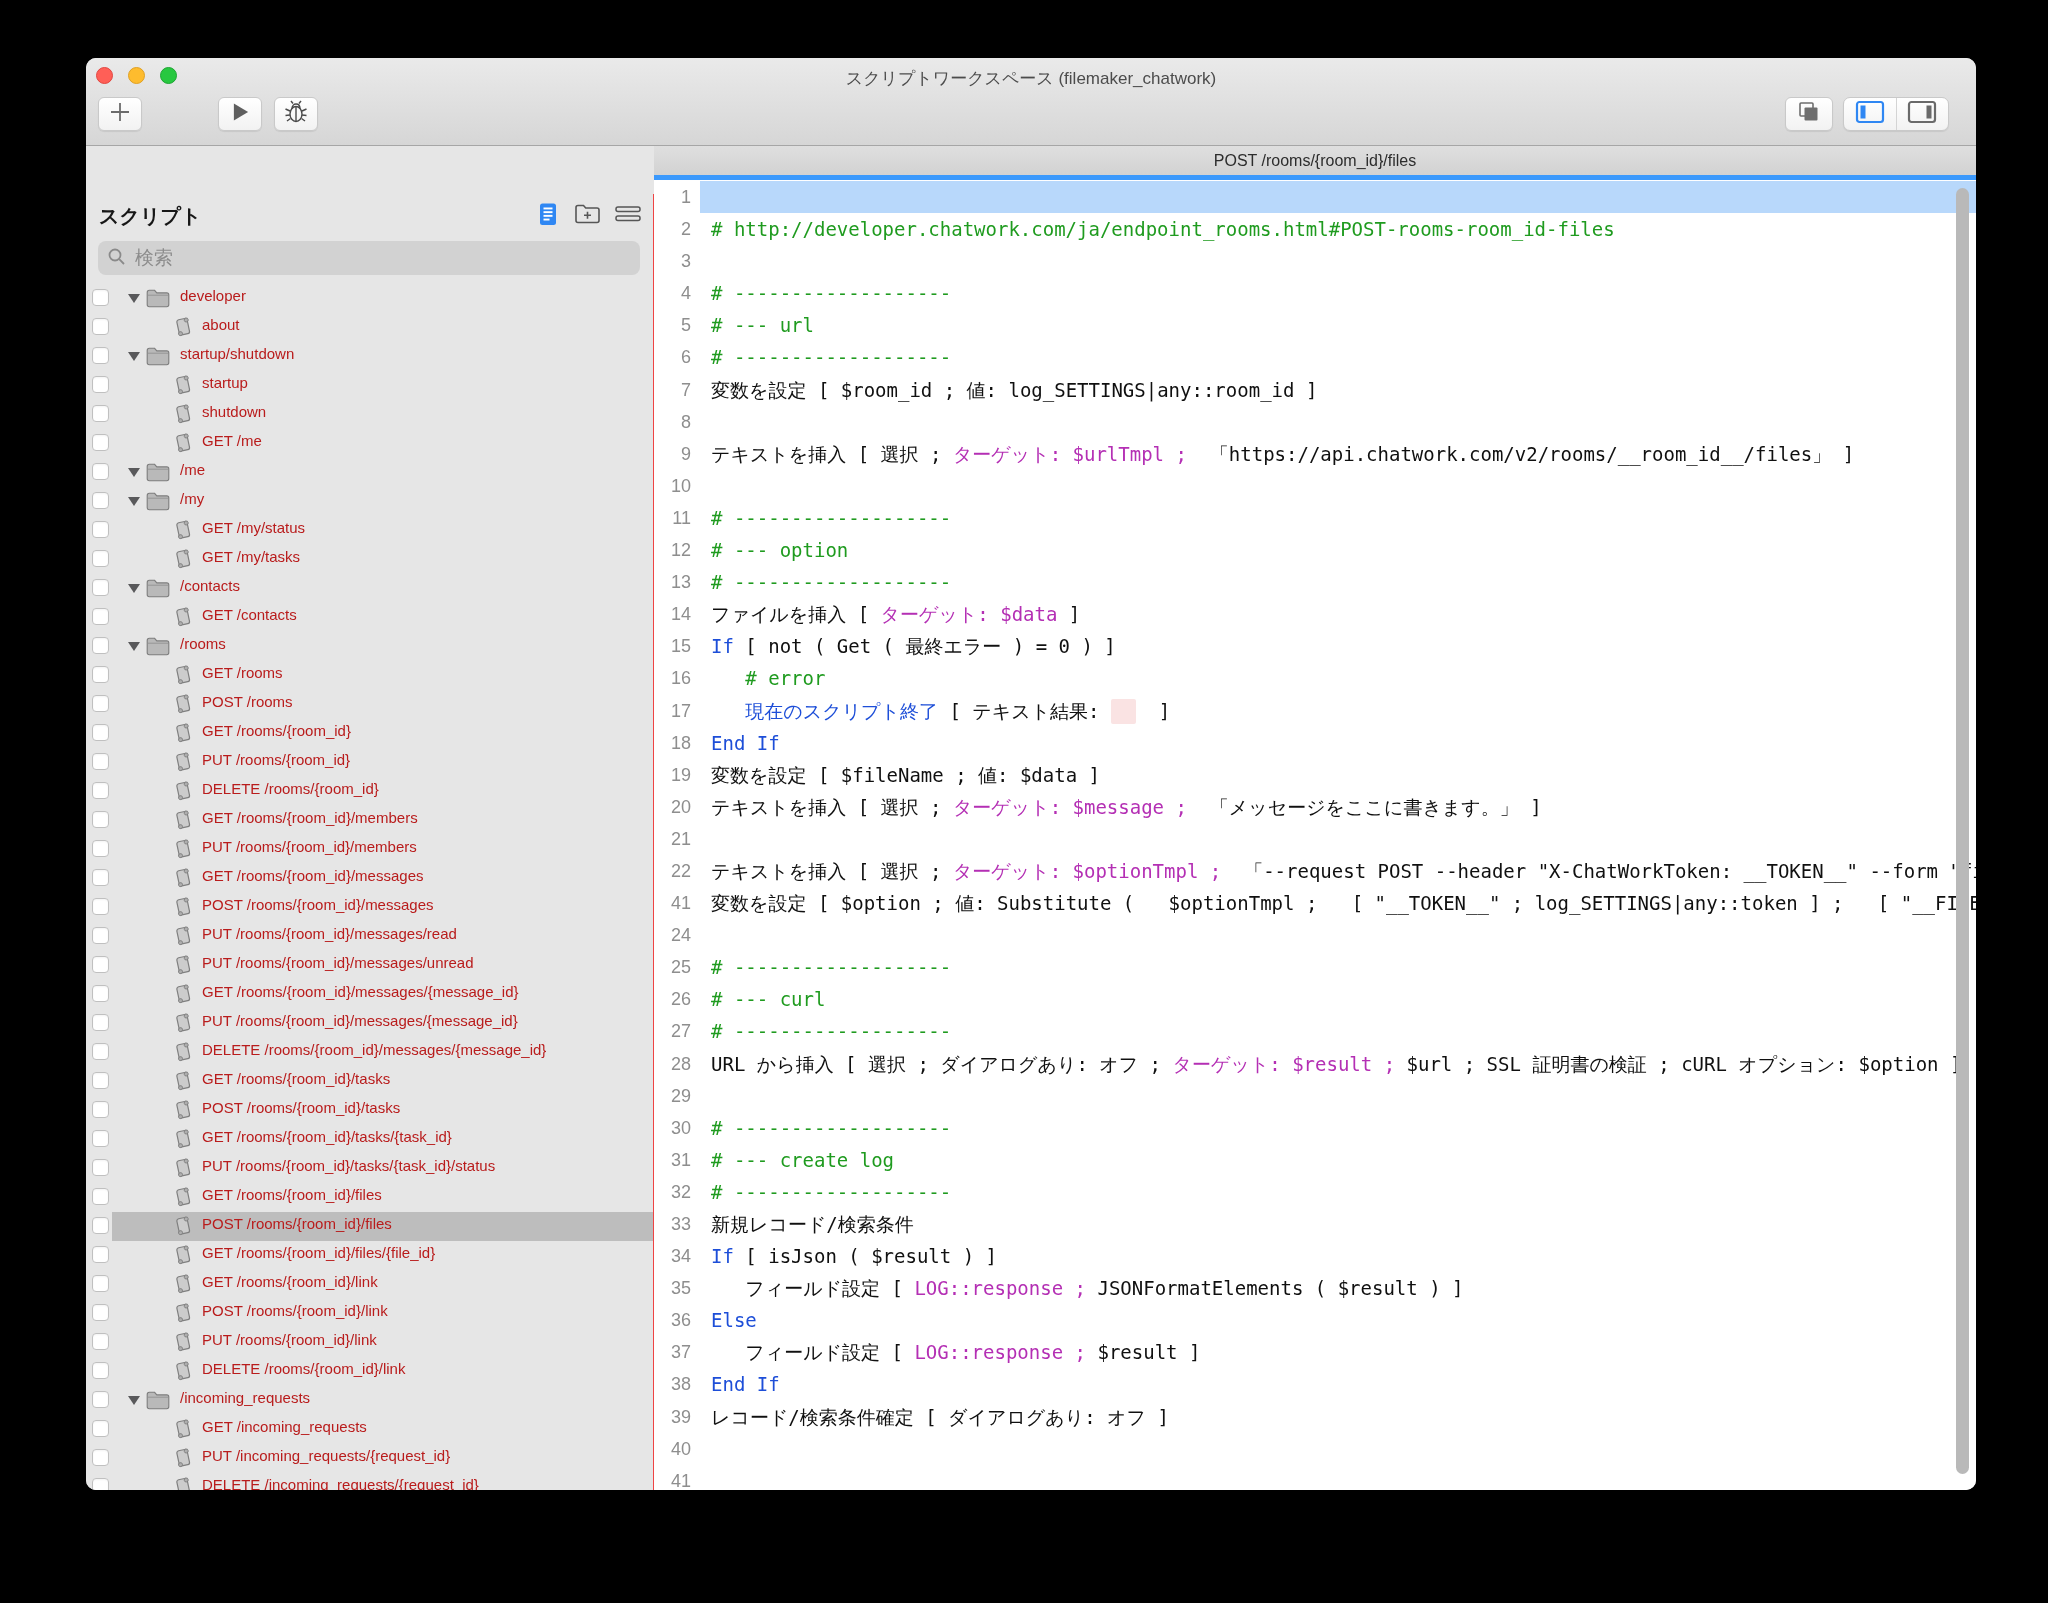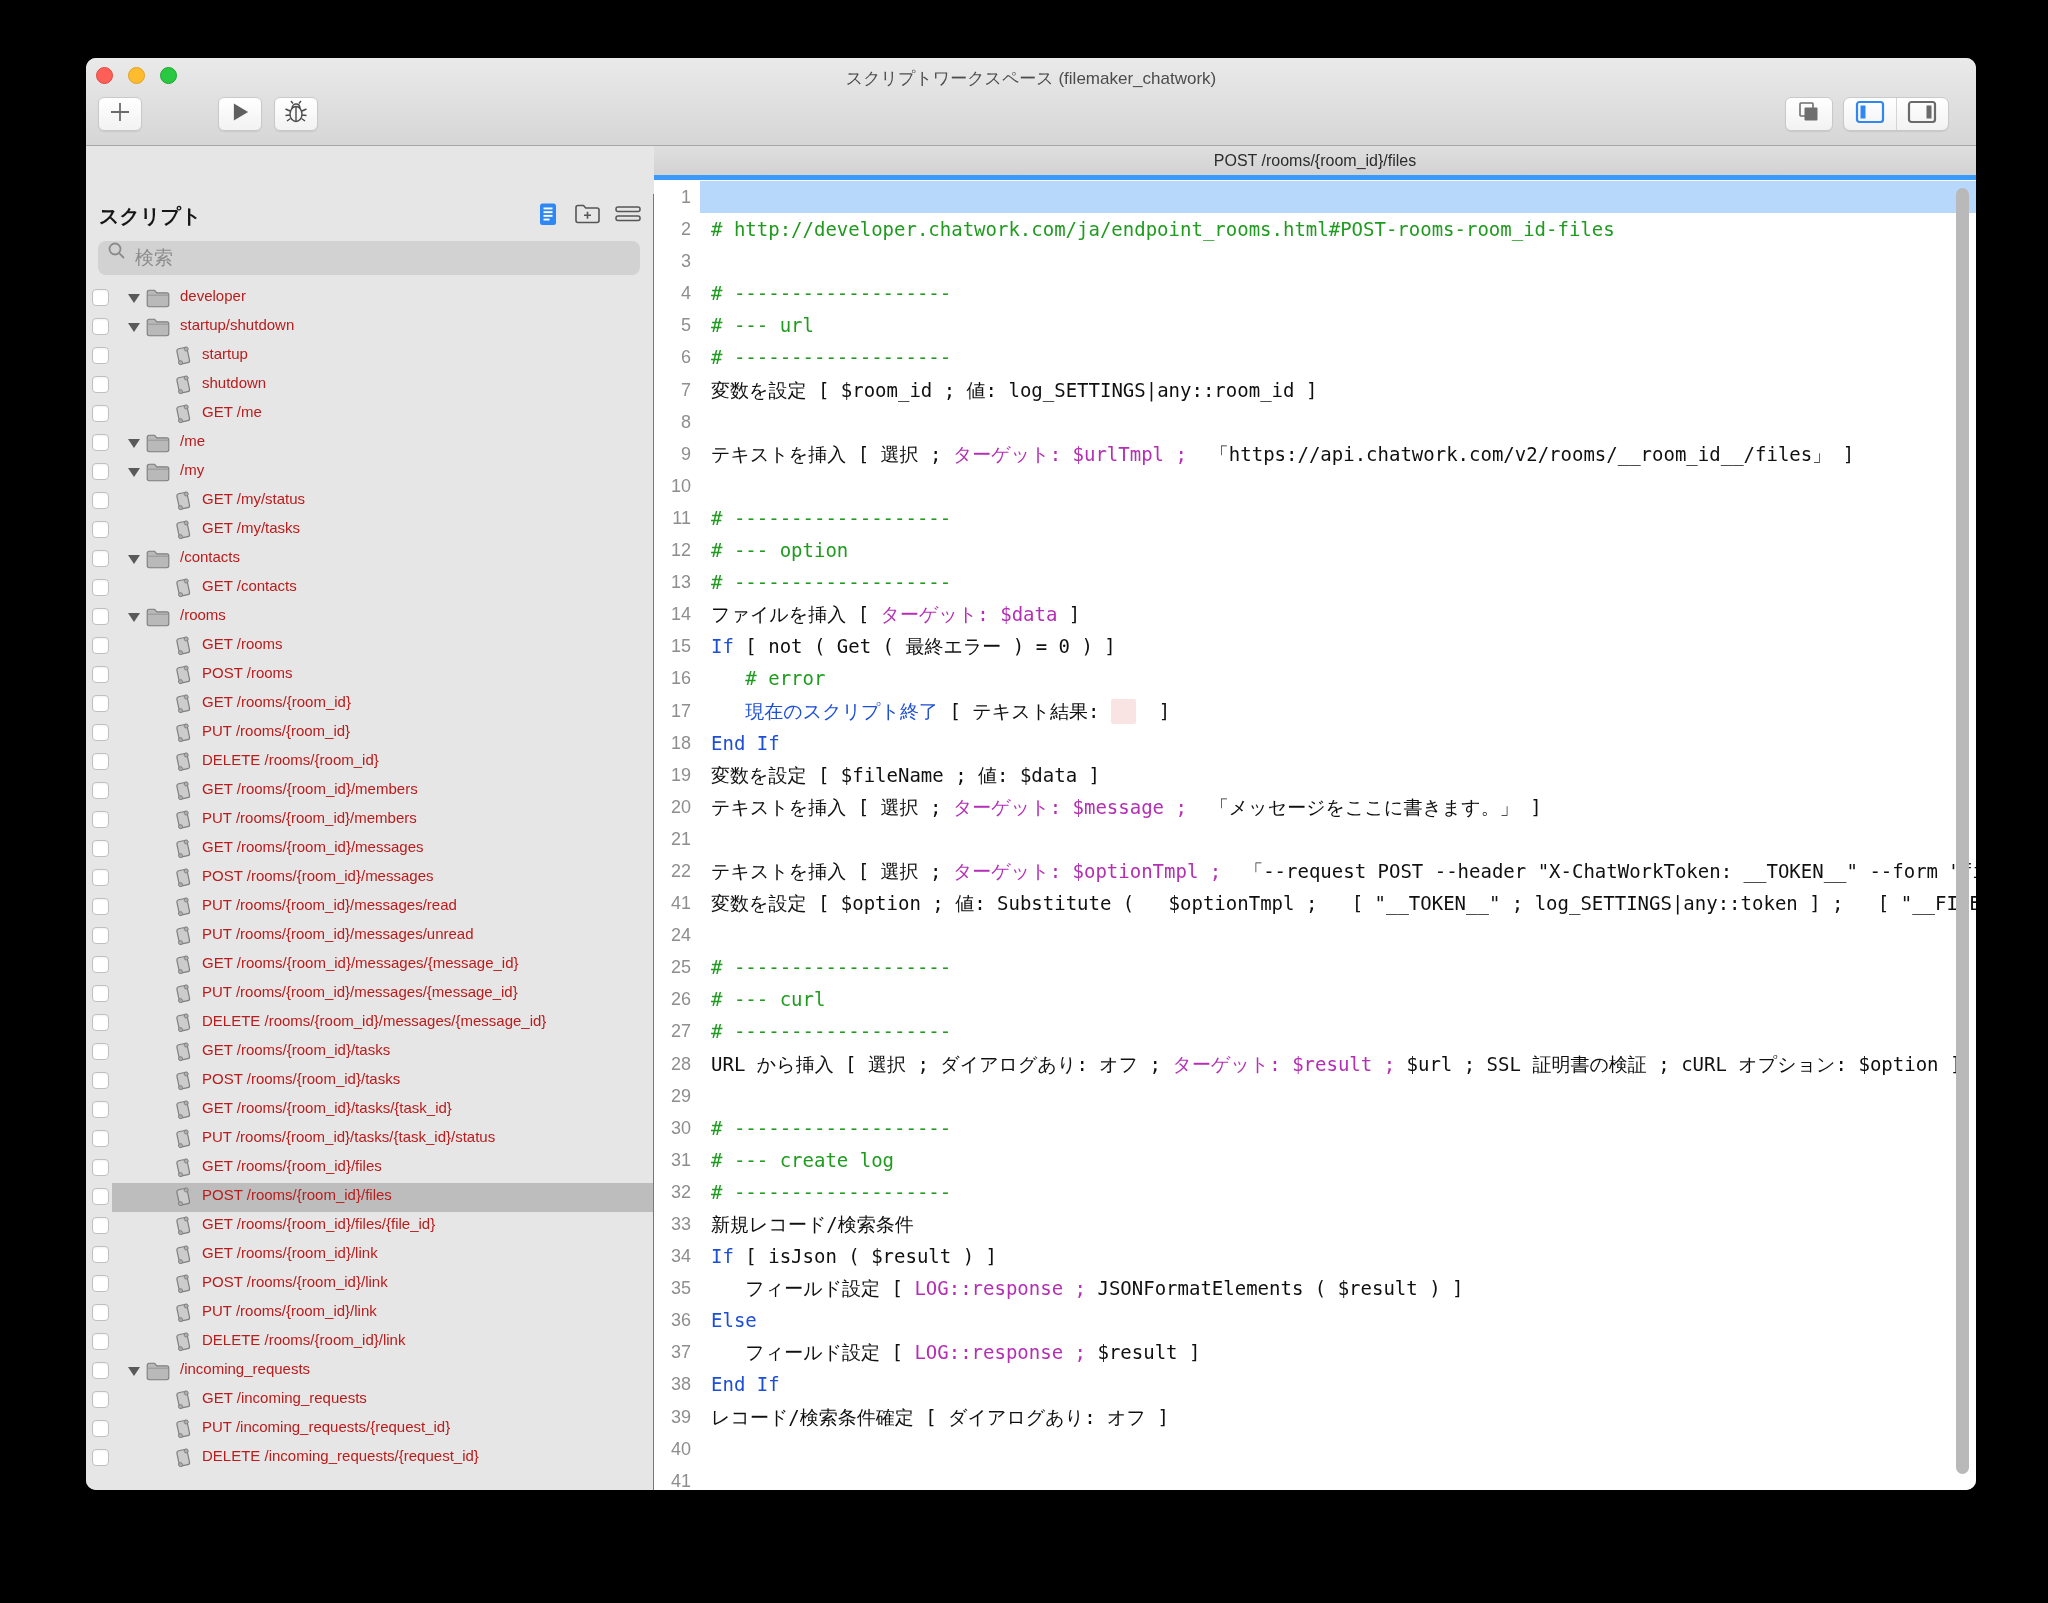--- a/index.html
+++ b/index.html
@@ -30,21 +30,21 @@
   
   .content{position:absolute;left:0;top:88px;right:0;bottom:0;}
   .sidebar{position:absolute;left:0;top:4px;bottom:0;width:567px;background:#e6e6e6;border-right:6px solid #ef4444;box-sizing:content-box;margin-top:44px;}
   .sb-header{position:absolute;left:0;top:0;right:0;height:44px;}
   .sb-title{position:absolute;left:13px;top:9px;font-size:20px;font-weight:700;color:#161616;}
   .sb-ic{position:absolute;top:8px;display:flex;align-items:center;justify-content:center;width:30px;height:28px;}
   .ic-list{left:447px;}
   .ic-folderplus{left:486px;}
   .ic-burger{left:527px;}
   .search{position:absolute;left:12px;right:13px;top:47px;height:34px;background:#d2d2d2;border-radius:8px;
-          display:flex;padding:0 9px;box-sizing:border-box;}
+          display:flex;align-items:center;padding:0 9px;box-sizing:border-box;}
   .search input{border:none;outline:none;background:transparent;font-size:19px;color:#1f1f1f;margin-left:7px;flex:1;
                 font-family:"Liberation Sans",sans-serif;}
   .search input::placeholder{color:#8c8c8c;}
   .tree{position:absolute;left:0;top:90px;right:0;bottom:0;overflow:hidden;}
   .row{position:relative;height:29px;}
   .row.sel::before{content:"";position:absolute;left:26px;right:0;top:0;bottom:0;background:#bdbdbd;}
   .row>*{position:absolute;z-index:1;}
   .cb{left:6px;top:5px;width:17px;height:17px;background:#fff;border:1px solid #c0c0c0;border-radius:4px;
       box-shadow:inset 0 1px 2px rgba(0,0,0,.05);box-sizing:border-box;}
   .tri{left:42px;top:10px;width:0;height:0;border-left:6.5px solid transparent;border-right:6.5px solid transparent;
@@ -193,20 +193,31 @@
         </div>
         <div class="tree" id="tree">
             <div class="row">
               <span class="cb"></span>
               <span class="tri"></span>
               <span class="ic-folder"><svg width="24" height="19" viewBox="0 0 24 19">
                   <path d="M1.2 3.4 C1.2 2.2 2.1 1.3 3.3 1.3 L8.6 1.3 L10.8 3.9 L20.8 3.9 C21.9 3.9 22.8 4.8 22.8 5.9 L22.8 15.6 C22.8 16.8 21.9 17.7 20.8 17.7 L3.3 17.7 C2.1 17.7 1.2 16.8 1.2 15.6 Z" fill="#b9b9b9" stroke="#7c7c7c" stroke-width="1.1"></path>
                   <line x1="1.2" y1="6.2" x2="22.8" y2="6.2" stroke="#8d8d8d" stroke-width="0.8"></line>
                 </svg></span>
               <span class="lbl f">developer</span>
+            </div>
+            <div class="row">
+              <span class="cb"></span>
+              <span class="ic-script"><svg width="21" height="22" viewBox="0 0 21 22">
+                  <g transform="rotate(-12 10 11)">
+                    <rect x="5" y="3" width="10.5" height="15.5" rx="2.2" fill="#cccccc" stroke="#7f7f7f" stroke-width="1.2"></rect>
+                    <circle cx="14.6" cy="4.8" r="2" fill="#aeaeae" stroke="#7f7f7f" stroke-width="0.9"></circle>
+                    <circle cx="6.2" cy="17" r="2" fill="#aeaeae" stroke="#7f7f7f" stroke-width="0.9"></circle>
+                  </g>
+                </svg></span>
+              <span class="lbl s">about</span>
             </div>
             <div class="row">
               <span class="cb"></span>
               <span class="tri"></span>
               <span class="ic-folder"><svg width="24" height="19" viewBox="0 0 24 19">
                   <path d="M1.2 3.4 C1.2 2.2 2.1 1.3 3.3 1.3 L8.6 1.3 L10.8 3.9 L20.8 3.9 C21.9 3.9 22.8 4.8 22.8 5.9 L22.8 15.6 C22.8 16.8 21.9 17.7 20.8 17.7 L3.3 17.7 C2.1 17.7 1.2 16.8 1.2 15.6 Z" fill="#b9b9b9" stroke="#7c7c7c" stroke-width="1.1"></path>
                   <line x1="1.2" y1="6.2" x2="22.8" y2="6.2" stroke="#8d8d8d" stroke-width="0.8"></line>
                 </svg></span>
               <span class="lbl f">startup/shutdown</span>
             </div>

